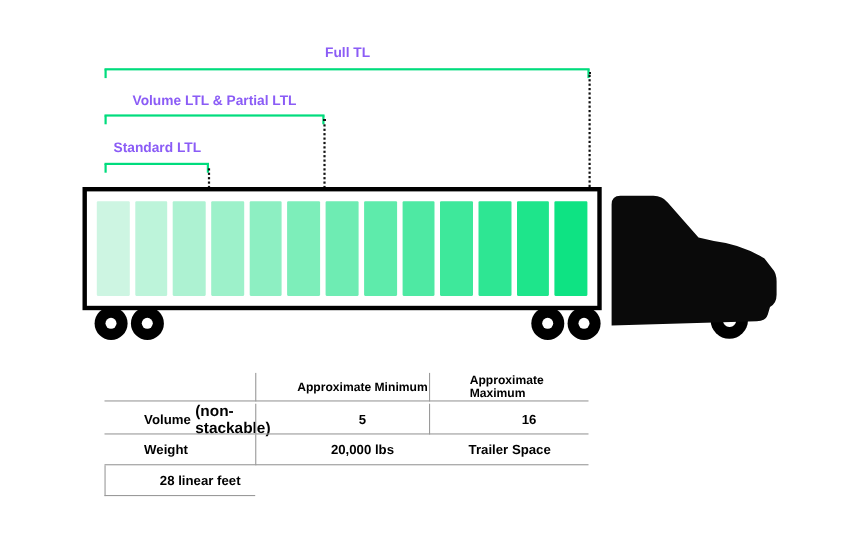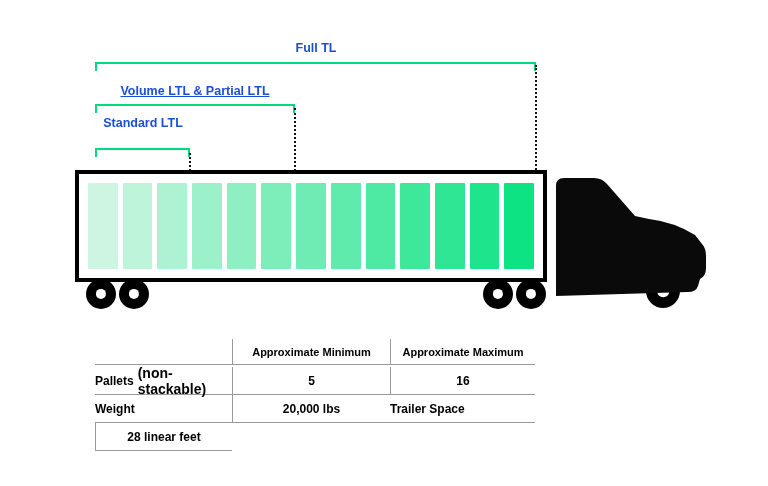--- a/index.html
+++ b/index.html
@@ -10,28 +10,28 @@
   *{margin:0;padding:0;box-sizing:border-box;}
   html,body{background:#fff;}
   body{font-family:"Liberation Sans",sans-serif;color:var(--ink);}
   .stage{position:relative;width:768px;height:486px;background:#fff;overflow:hidden;}
 
   
   .bracket{position:absolute;height:9px;border-top:2px solid var(--green);}
   .bracket .tick{position:absolute;top:-1px;width:2px;height:8px;background:var(--green);}
   .bracket .tick.left{left:0;}
   .bracket .tick.right{right:0;}
-  .bracket-label{position:absolute;transform:translateX(-50%);font-size:12.5px;font-weight:700;white-space:nowrap;color:#1d4ed8;}
+  .bracket-label{position:absolute;transform:translateX(-50%);font-size:12.5px;font-weight:700;white-space:nowrap;color:#8b5cf6;}
 
   #bracket-full{left:95px;top:62px;width:441px;}
   #label-full{left:316px;top:41px;}
   #bracket-volume{left:95px;top:104px;width:200px;}
-  #label-volume{left:195px;top:84px;text-decoration:underline;}
+  #label-volume{left:195px;top:84px;}
   #bracket-standard{left:95px;top:148px;width:95px;}
-  #label-standard{left:143px;top:116px;}
+  #label-standard{left:143px;top:127px;}
 
   
   .dotline{position:absolute;width:0;border-left:2px dotted #111;}
   #dot-standard{left:189px;top:153px;height:122px;}
   #dot-volume{left:294px;top:108px;height:167px;}
   #dot-full{left:535px;top:65px;height:105px;}
 
   
   .trailer{position:absolute;left:75px;top:170px;width:472px;height:112px;border:4px solid #000;background:#fff;}
   .pallet-row{position:absolute;left:9px;right:9px;top:9px;bottom:9px;display:flex;gap:5px;}
@@ -49,21 +49,21 @@
   #wheel-t4{left:516px;top:279px;}
   #wheel-cab{left:646px;top:274px;}
 
   
   .cab{position:absolute;left:550px;top:172px;width:162px;height:134px;}
 
   
   .spec-table{position:absolute;left:95px;top:339px;width:440px;
     display:grid;grid-template-columns:137px 158px 145px;grid-auto-rows:28px;}
   .spec-table .hrow{height:26px;}
-  .cell{display:flex;align-items:center;border-bottom:1px solid var(--rule);font-size:12px;font-weight:700;color:#000;}
+  .cell{display:flex;align-items:center;border-bottom:1px solid var(--rule);font-size:12px;font-weight:700;color:#000;padding-left:36px;}
   .cell.head{font-size:11px;justify-content:center;}
   .cell.val{justify-content:center;}
   .cell.lbl{justify-content:flex-start;gap:4px;}
   .cell.vline{border-left:1px solid var(--rule);}
   .lbl-note{font-size:14px;font-weight:600;}
 </style>
 </head>
 <body>
 
 <div class="stage">
@@ -134,21 +134,21 @@
       Z"></path>
   </svg>
 
   <div class="spec-table">
 
     <div class="cell hrow"></div>
     <div class="cell hrow head vline">Approximate Minimum</div>
     <div class="cell hrow head vline">Approximate Maximum</div>
 
     <div class="cell lbl">
-      <span>Pallets</span>
+      <span>Volume</span>
       <span class="lbl-note">(non-stackable)</span>
     </div>
     <div class="cell val vline">5</div>
     <div class="cell val vline">16</div>
 
     <div class="cell lbl">
       <span>Weight</span>
     </div>
     <div class="cell val vline">20,000 lbs</div>
 

